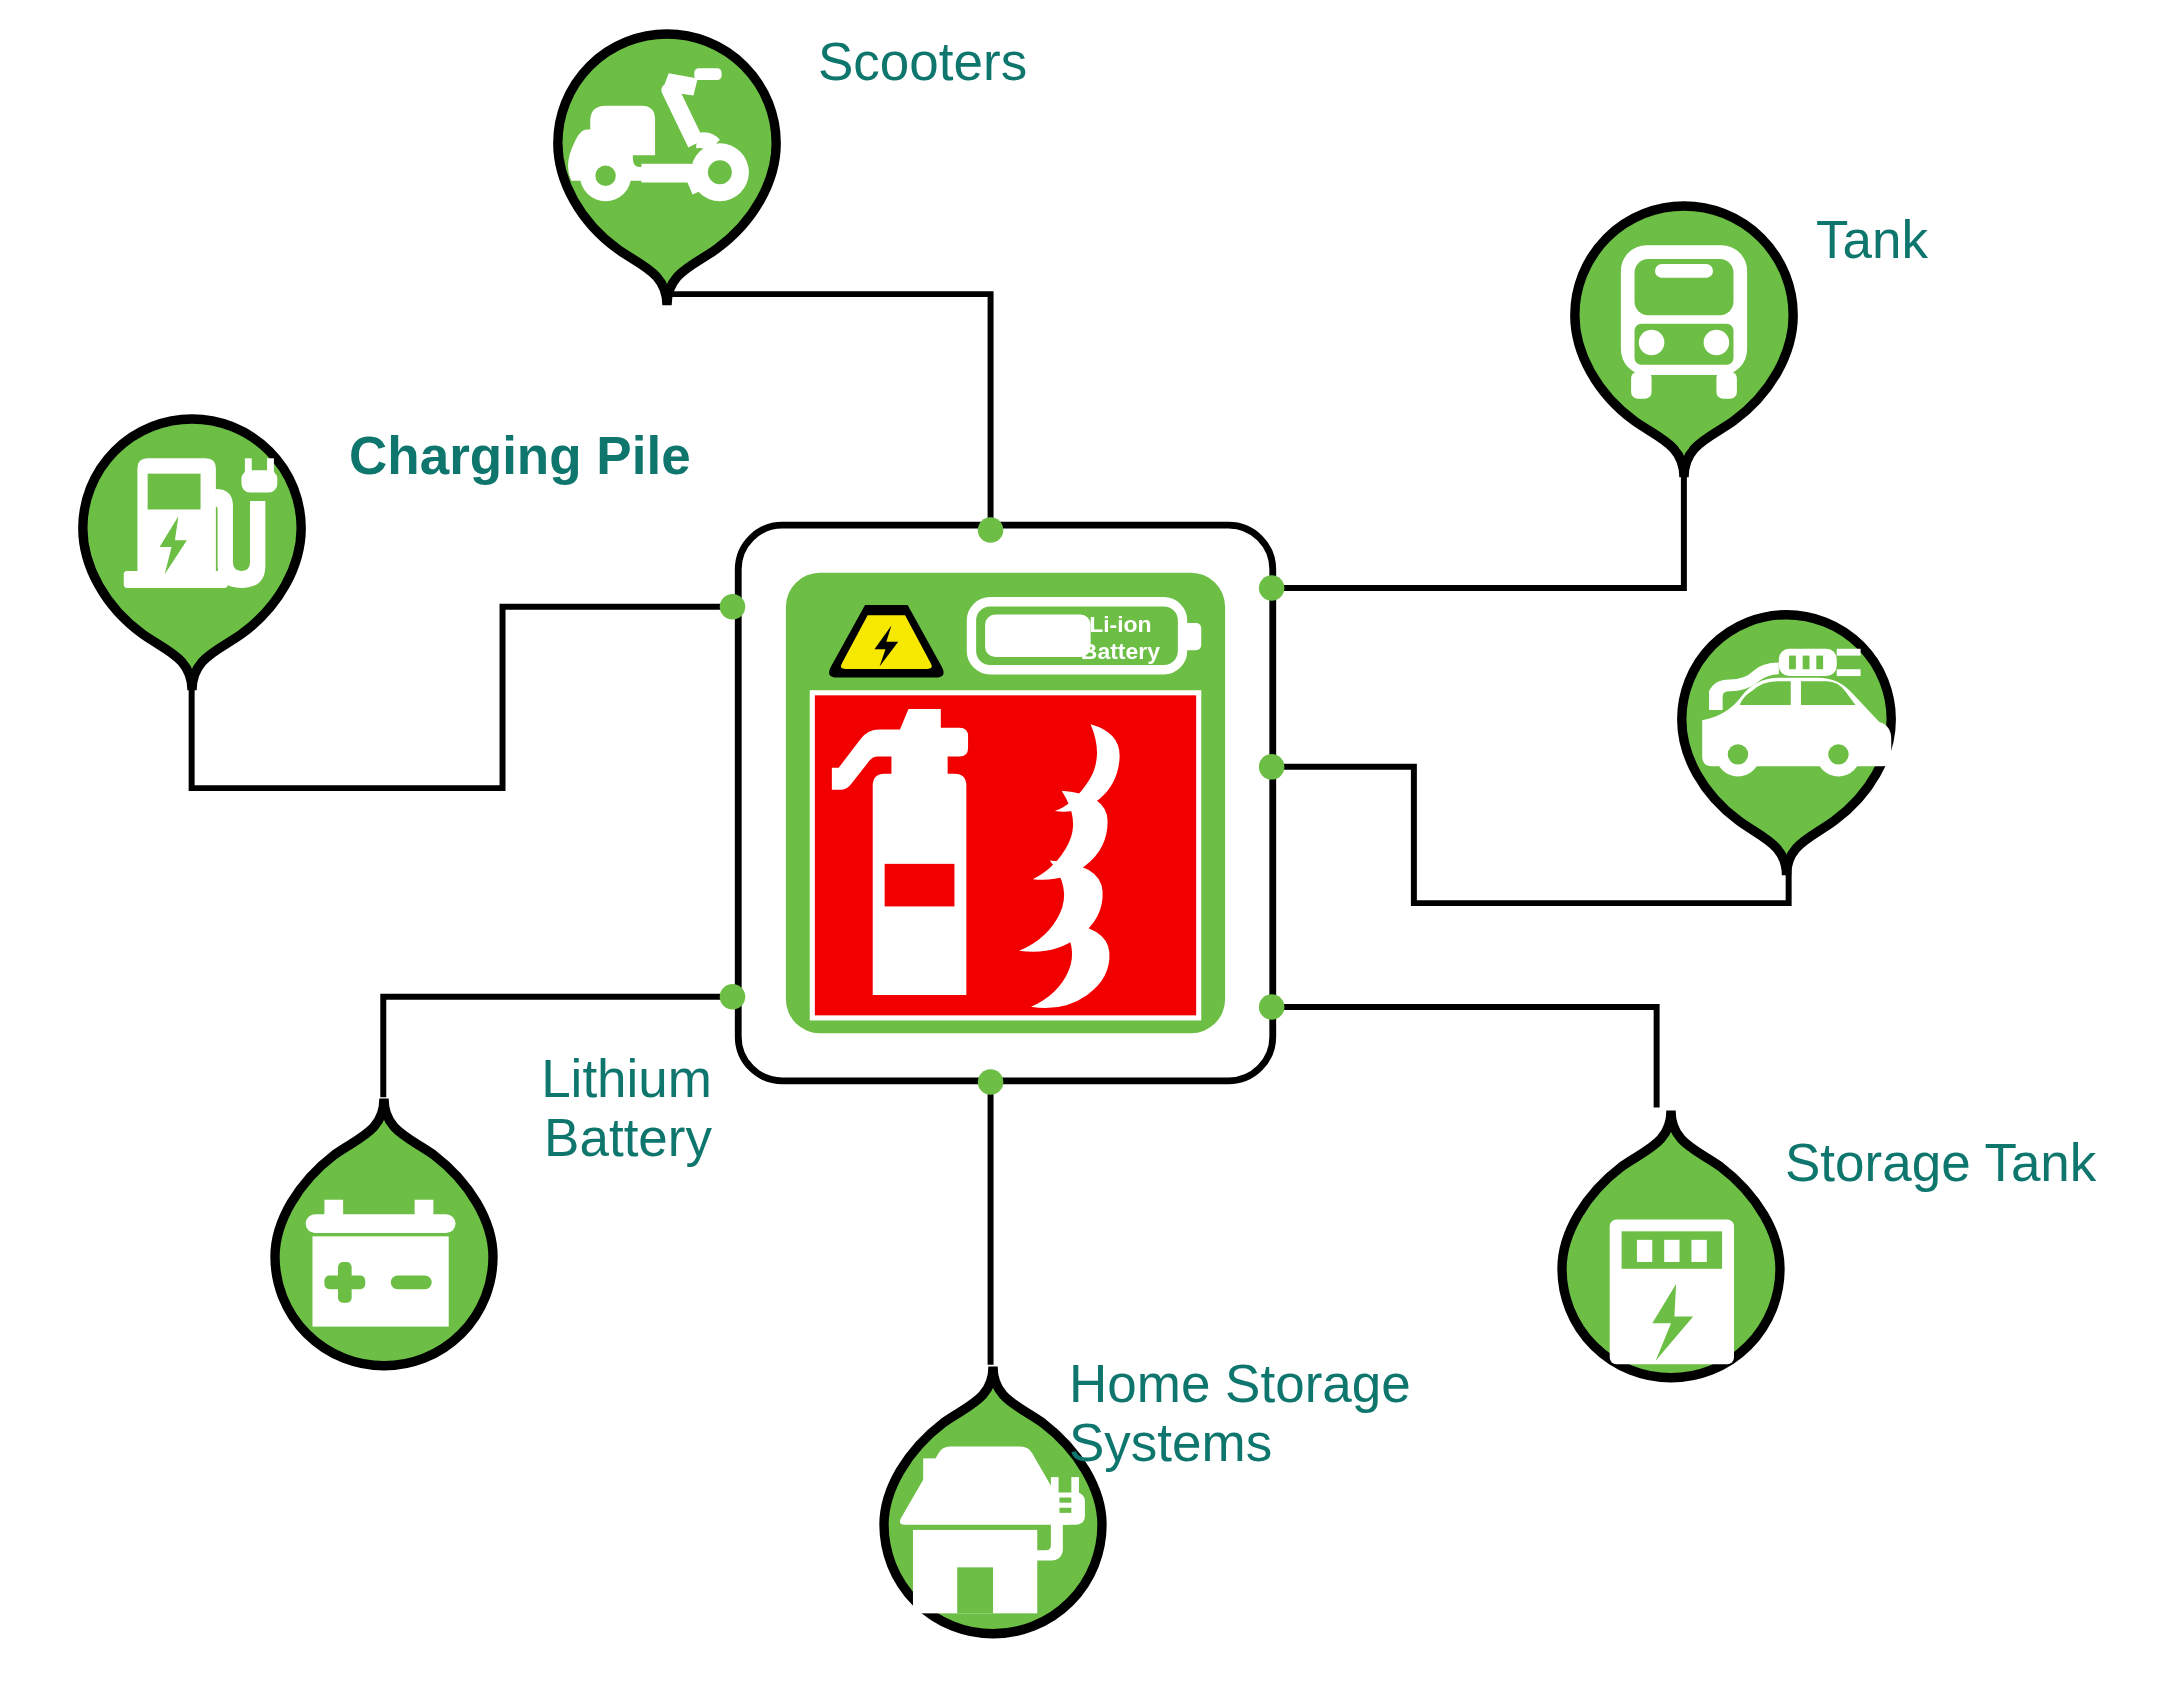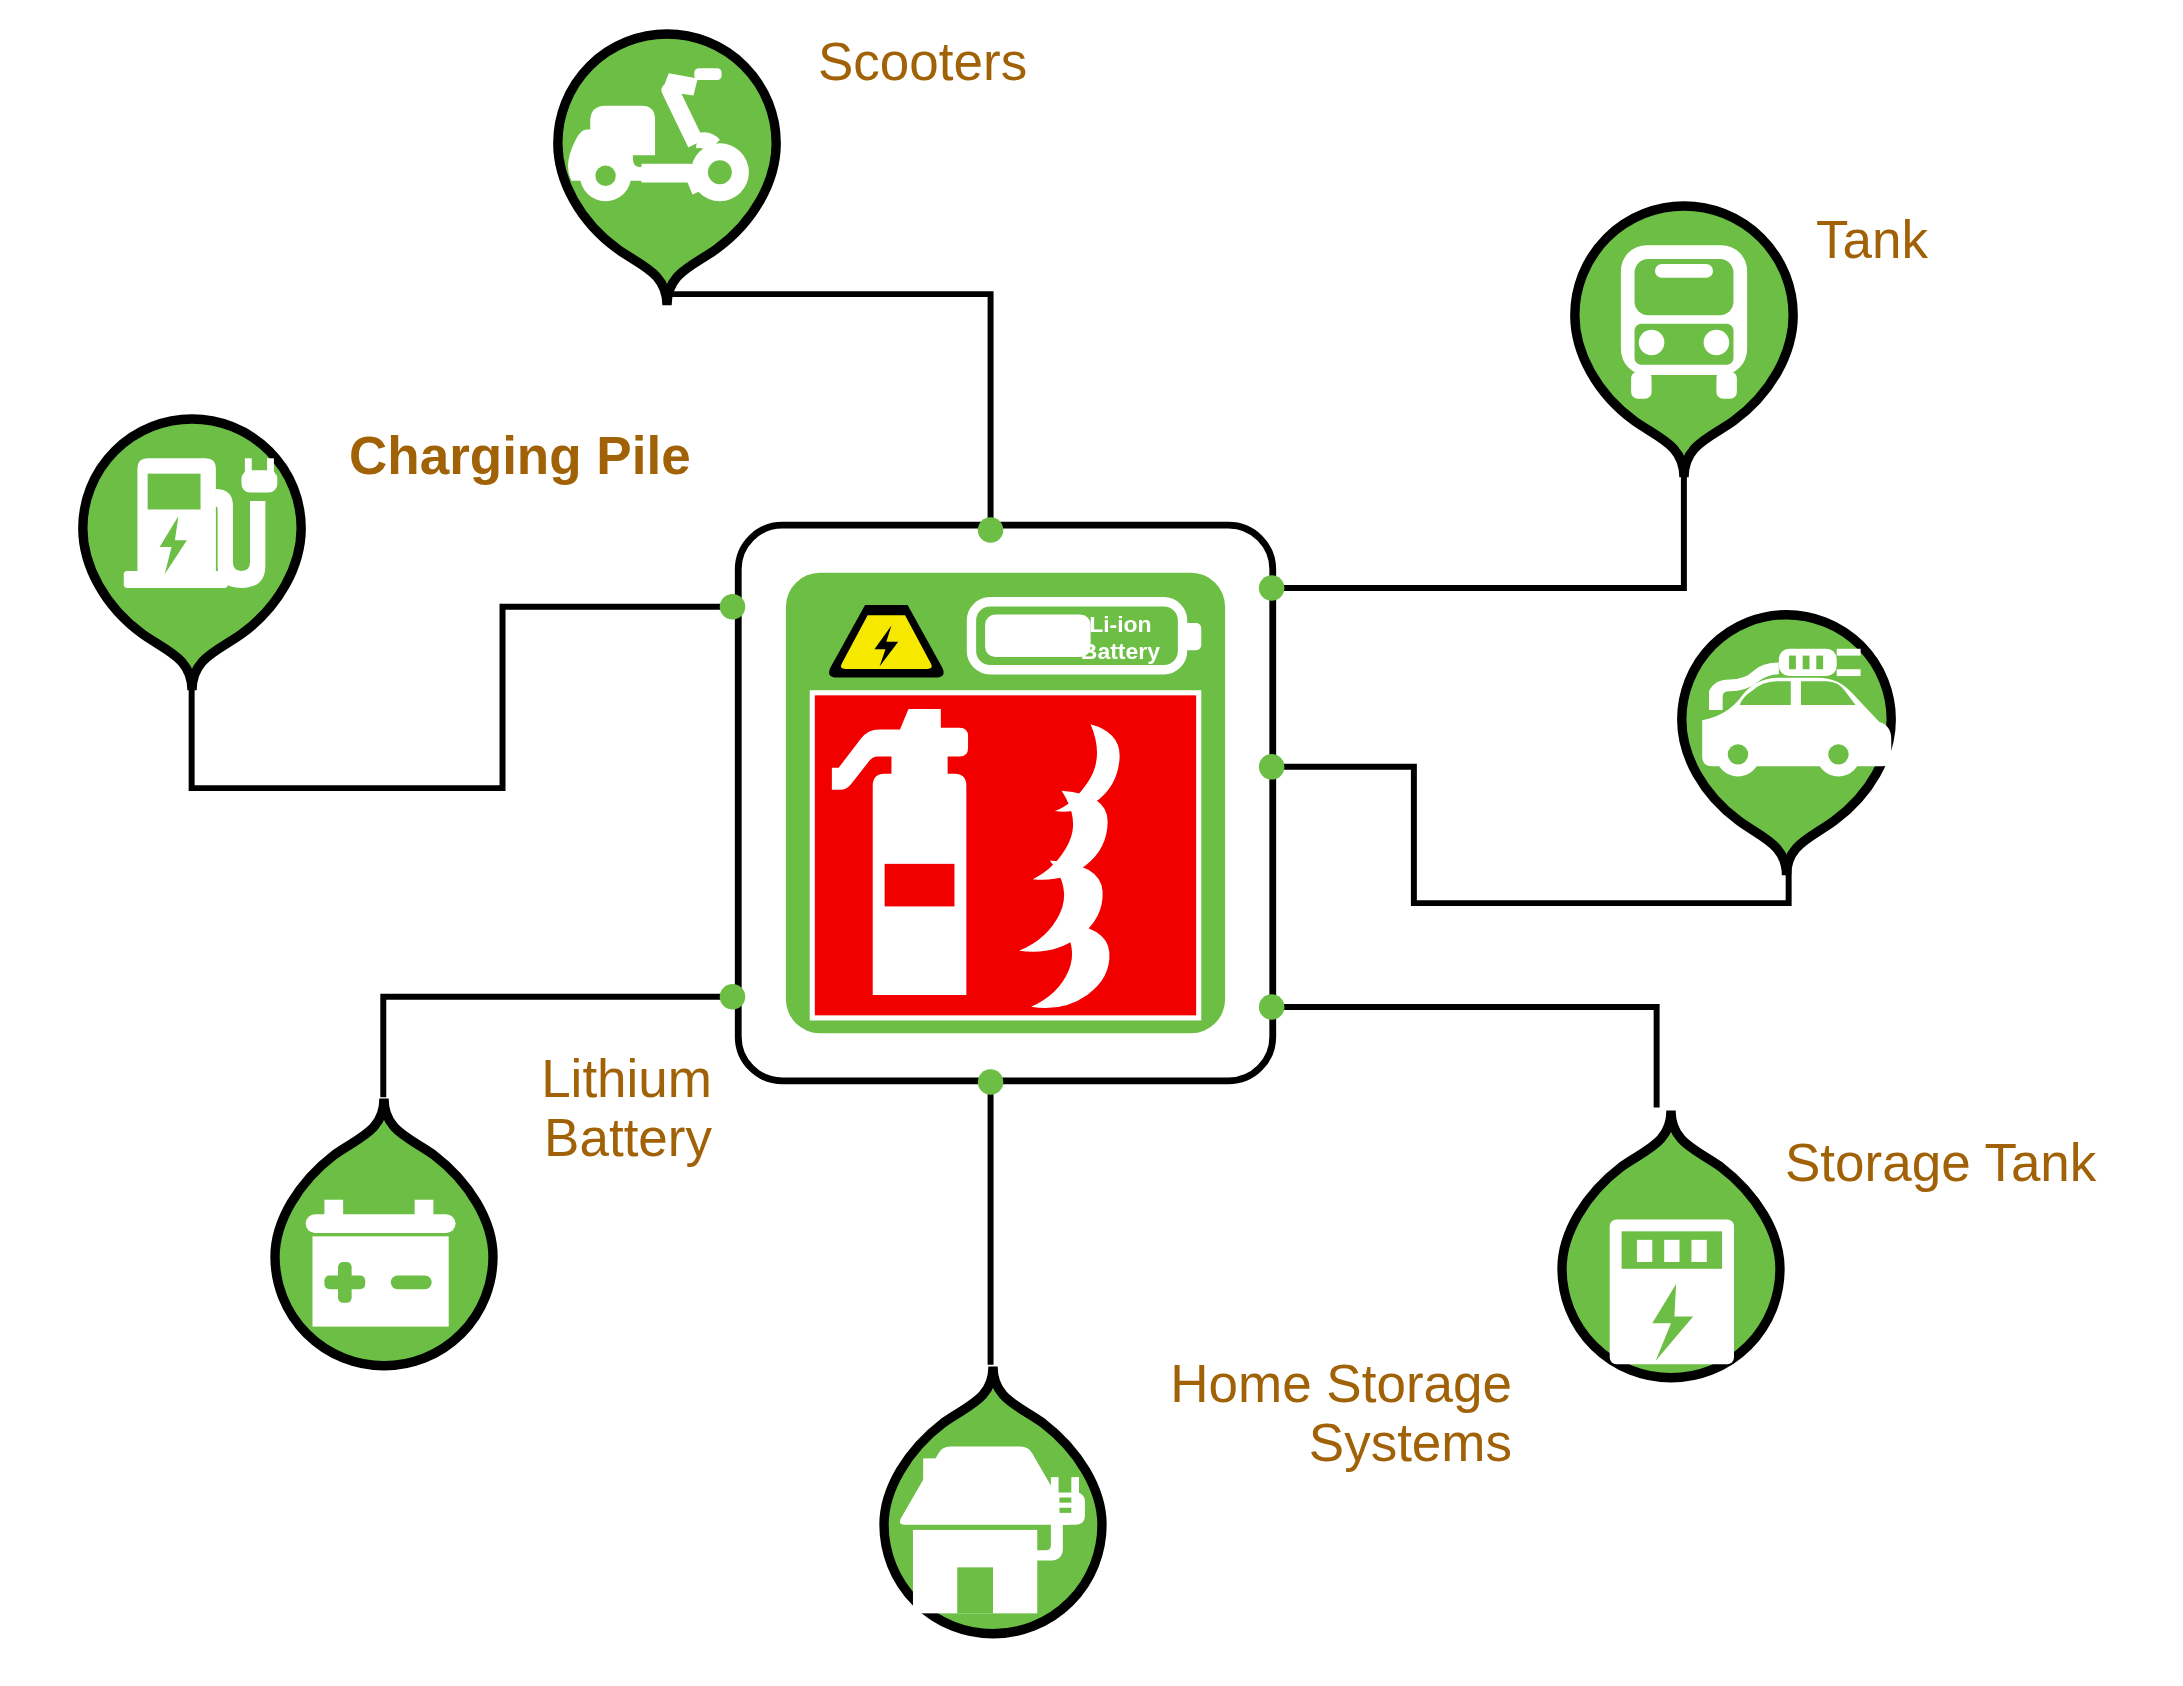--- a/index.html
+++ b/index.html
@@ -1,24 +1,24 @@
 <!DOCTYPE html>
 <html style="font-size:13.6px"><head>
 <meta charset="utf-8">
 <style>
   html,body{margin:0;padding:0;background:#ffffff;}
   body{width:2183px;height:1687px;position:relative;overflow:hidden;
        font-family:"Liberation Sans","DejaVu Sans",sans-serif;}
   #stage{position:absolute;left:0;top:0;width:2183px;height:1687px;}
   #wires{position:absolute;left:0;top:0;width:2183px;height:1687px;}
   .pin{position:absolute;}
-  .label{position:absolute;color:#a16207;font-size:53px;line-height:1.12;
+  .label{position:absolute;color:#0f766e;font-size:53px;line-height:1.12;
          font-family:"Liberation Sans","DejaVu Sans",sans-serif;white-space:pre-line;}
   .lbl-left{text-align:right;}
-  .lbl-center{text-align:right;}
+  .lbl-center{text-align:left;}
   .lbl-start{text-align:left;}
 </style>
 </head>
 <body>
 
 <div id="stage">
 
   <svg id="wires" viewBox="0 0 2563 1980">
     <g fill="none" stroke="#000000" stroke-width="7" stroke-linecap="butt" stroke-linejoin="miter">
 

